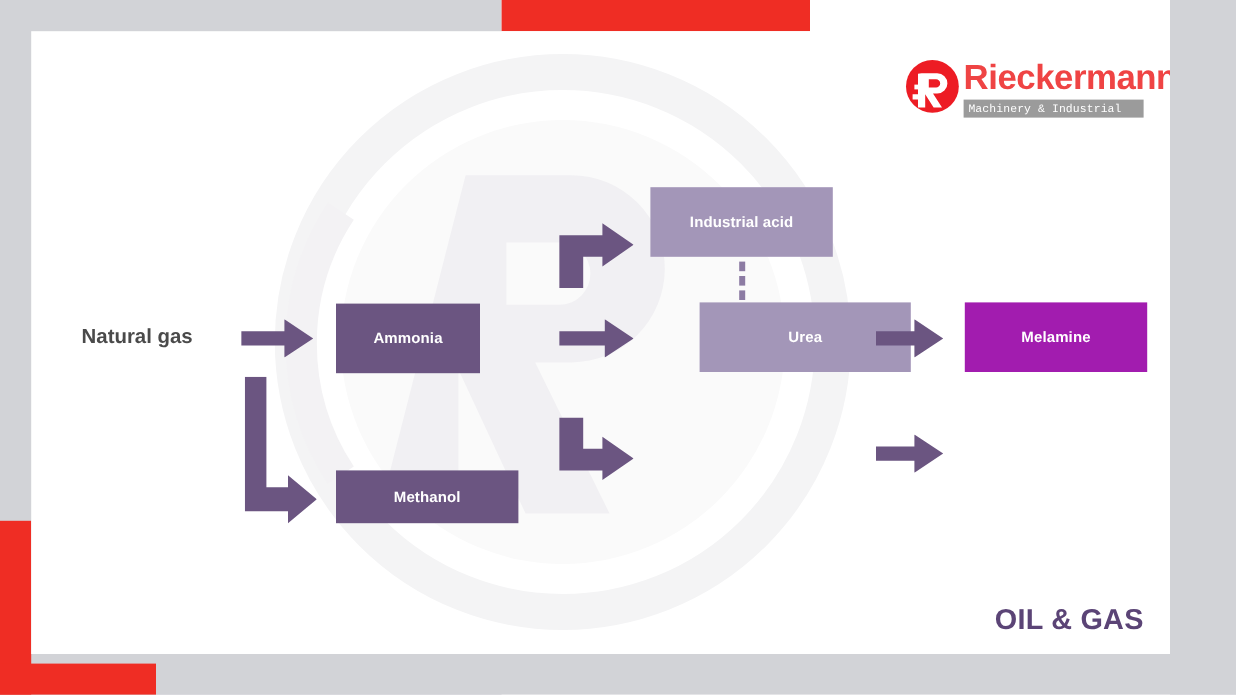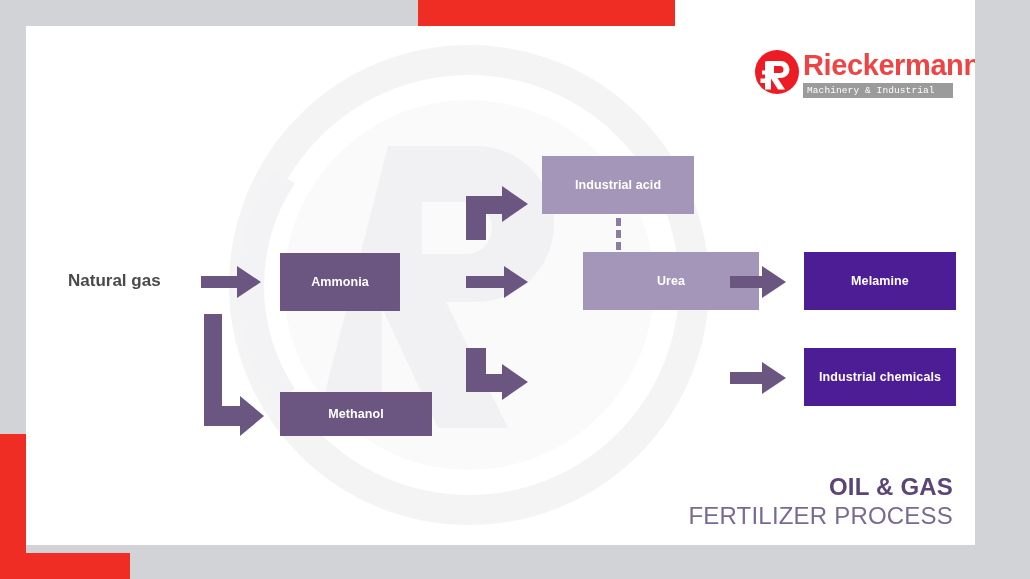--- a/index.html
+++ b/index.html
@@ -36,21 +36,21 @@
   .logo-sub{position:absolute;left:52px;top:35px;width:146px;height:15px;line-height:15px;color:#ffffff;font-size:9.5px;font-family:Liberation Mono, monospace;letter-spacing:0.1px;}
 
   
   .diagram{position:absolute;left:0;top:0;width:949px;height:519px;}
 
   .node{position:absolute;display:flex;align-items:center;justify-content:center;
         color:#ffffff;font-weight:bold;font-size:12.5px;letter-spacing:0.1px;
         font-family:"Liberation Sans",sans-serif;text-align:center;}
   .tier1{background:#6b5581;}
   .tier2{background:#a396b8;}
-  .tier3{background:#4c1d95;}
+  .tier3{background:#a21caf;}
 
   .src-label{position:absolute;color:#4a4a4a;font-weight:bold;font-size:17px;
              font-family:"Liberation Sans",sans-serif;white-space:nowrap;}
 
   .arrow{position:absolute;}
   .dots{position:absolute;}
 
   
   .title-block{position:absolute;right:22px;bottom:14px;text-align:right;}
   .title-main{font-size:24px;font-weight:bold;color:#5b4476;letter-spacing:0.2px;line-height:28px;
@@ -146,25 +146,21 @@
       </svg>
 
       <svg class="arrow" style="left:704px;top:336px;width:56px;height:32px;" viewBox="0 0 56 32">
         <path d="M0 10 H32 V0 L56 16 L32 32 V22 H0 Z" fill="#6b5581"></path>
       </svg>
 
       <div class="node tier3" style="left:778px;top:226px;width:152px;height:58px;">
         <span>Melamine</span>
       </div>
 
-      <div class="node tier3" style="left:778px;top:322px;width:152px;height:58px;">
-        <span>Industrial chemicals</span>
-      </div>
 
     </div>
 
     <div class="title-block">
       <div class="title-main">OIL &amp; GAS</div>
-      <div class="title-sub">FERTILIZER PROCESS</div>
     </div>
 
   </div>
 </div>
 
 </body></html>

